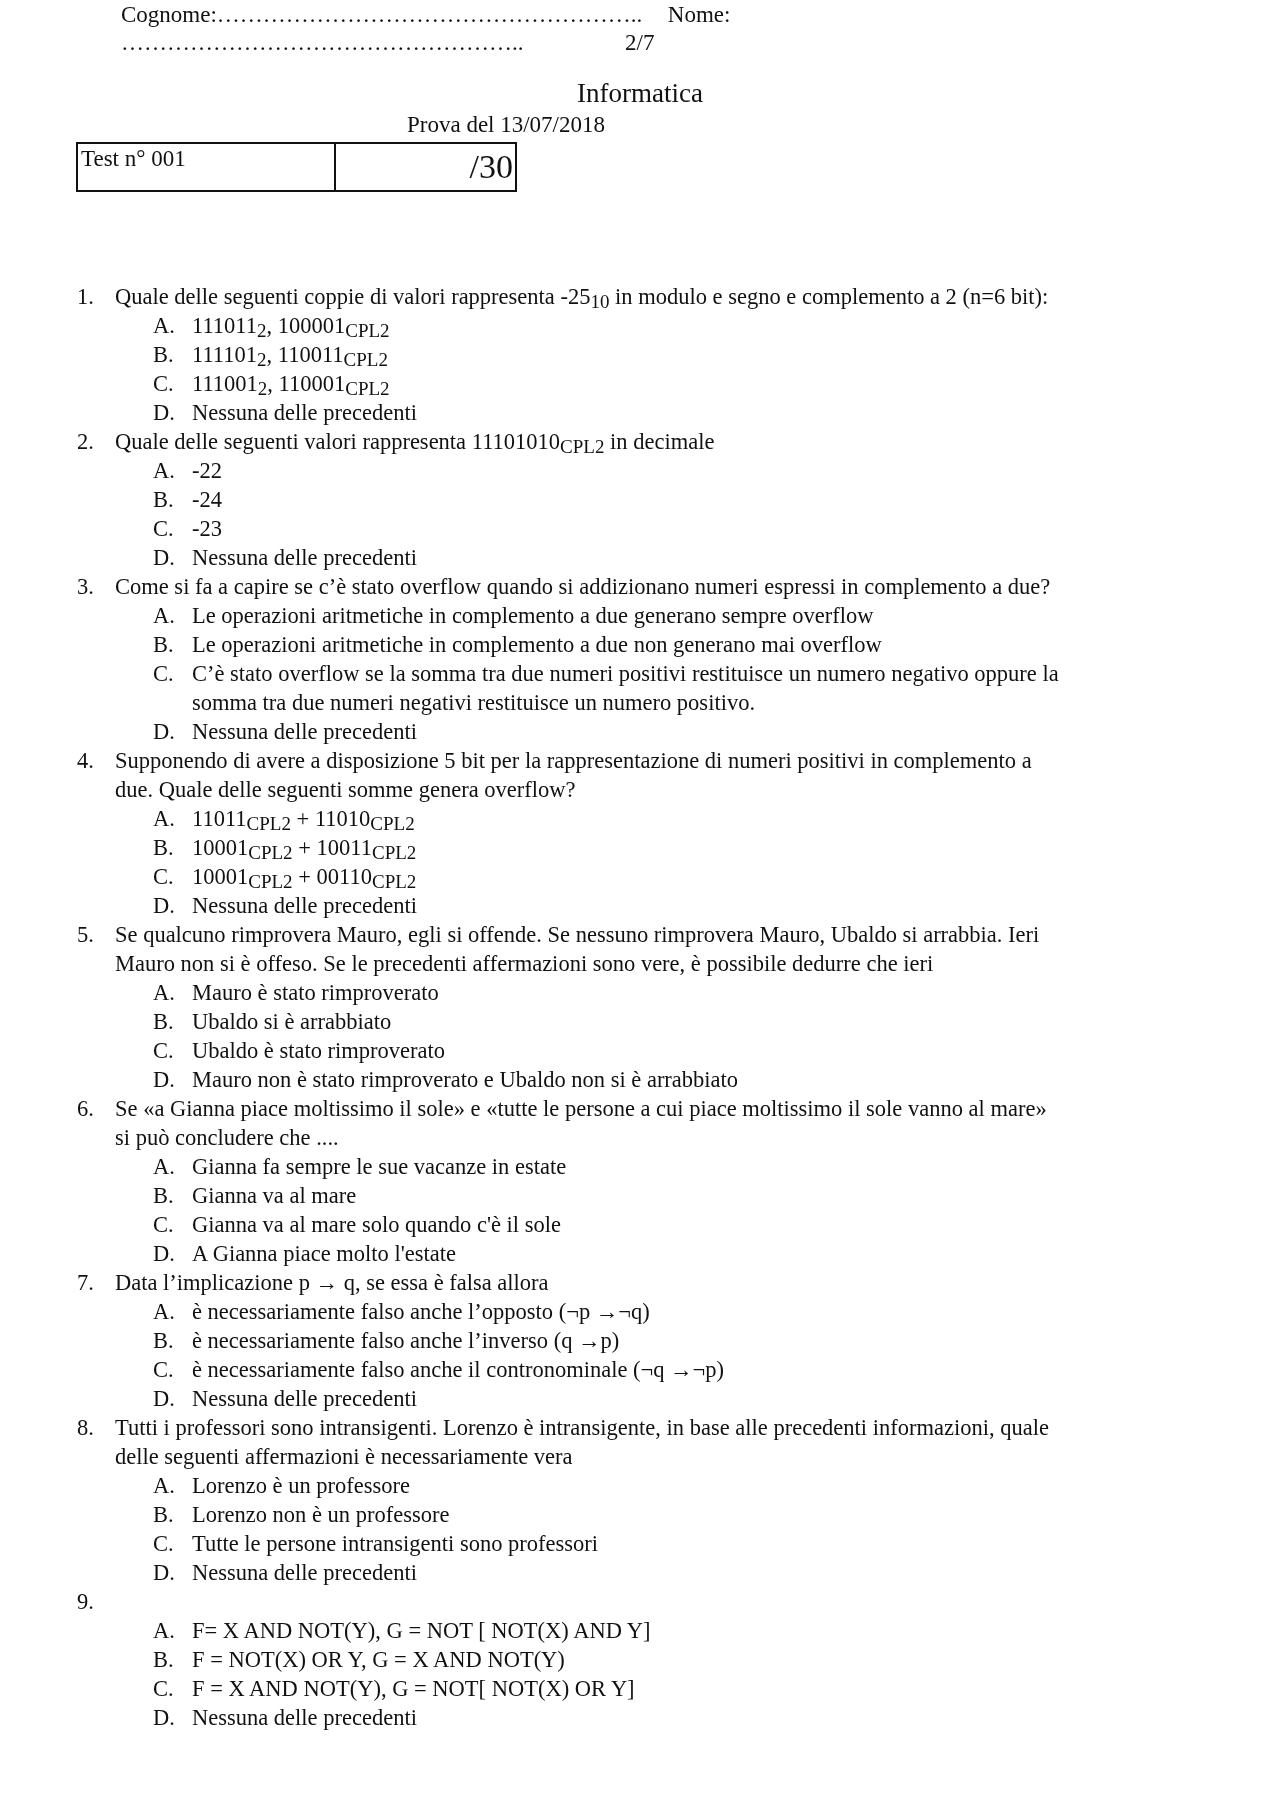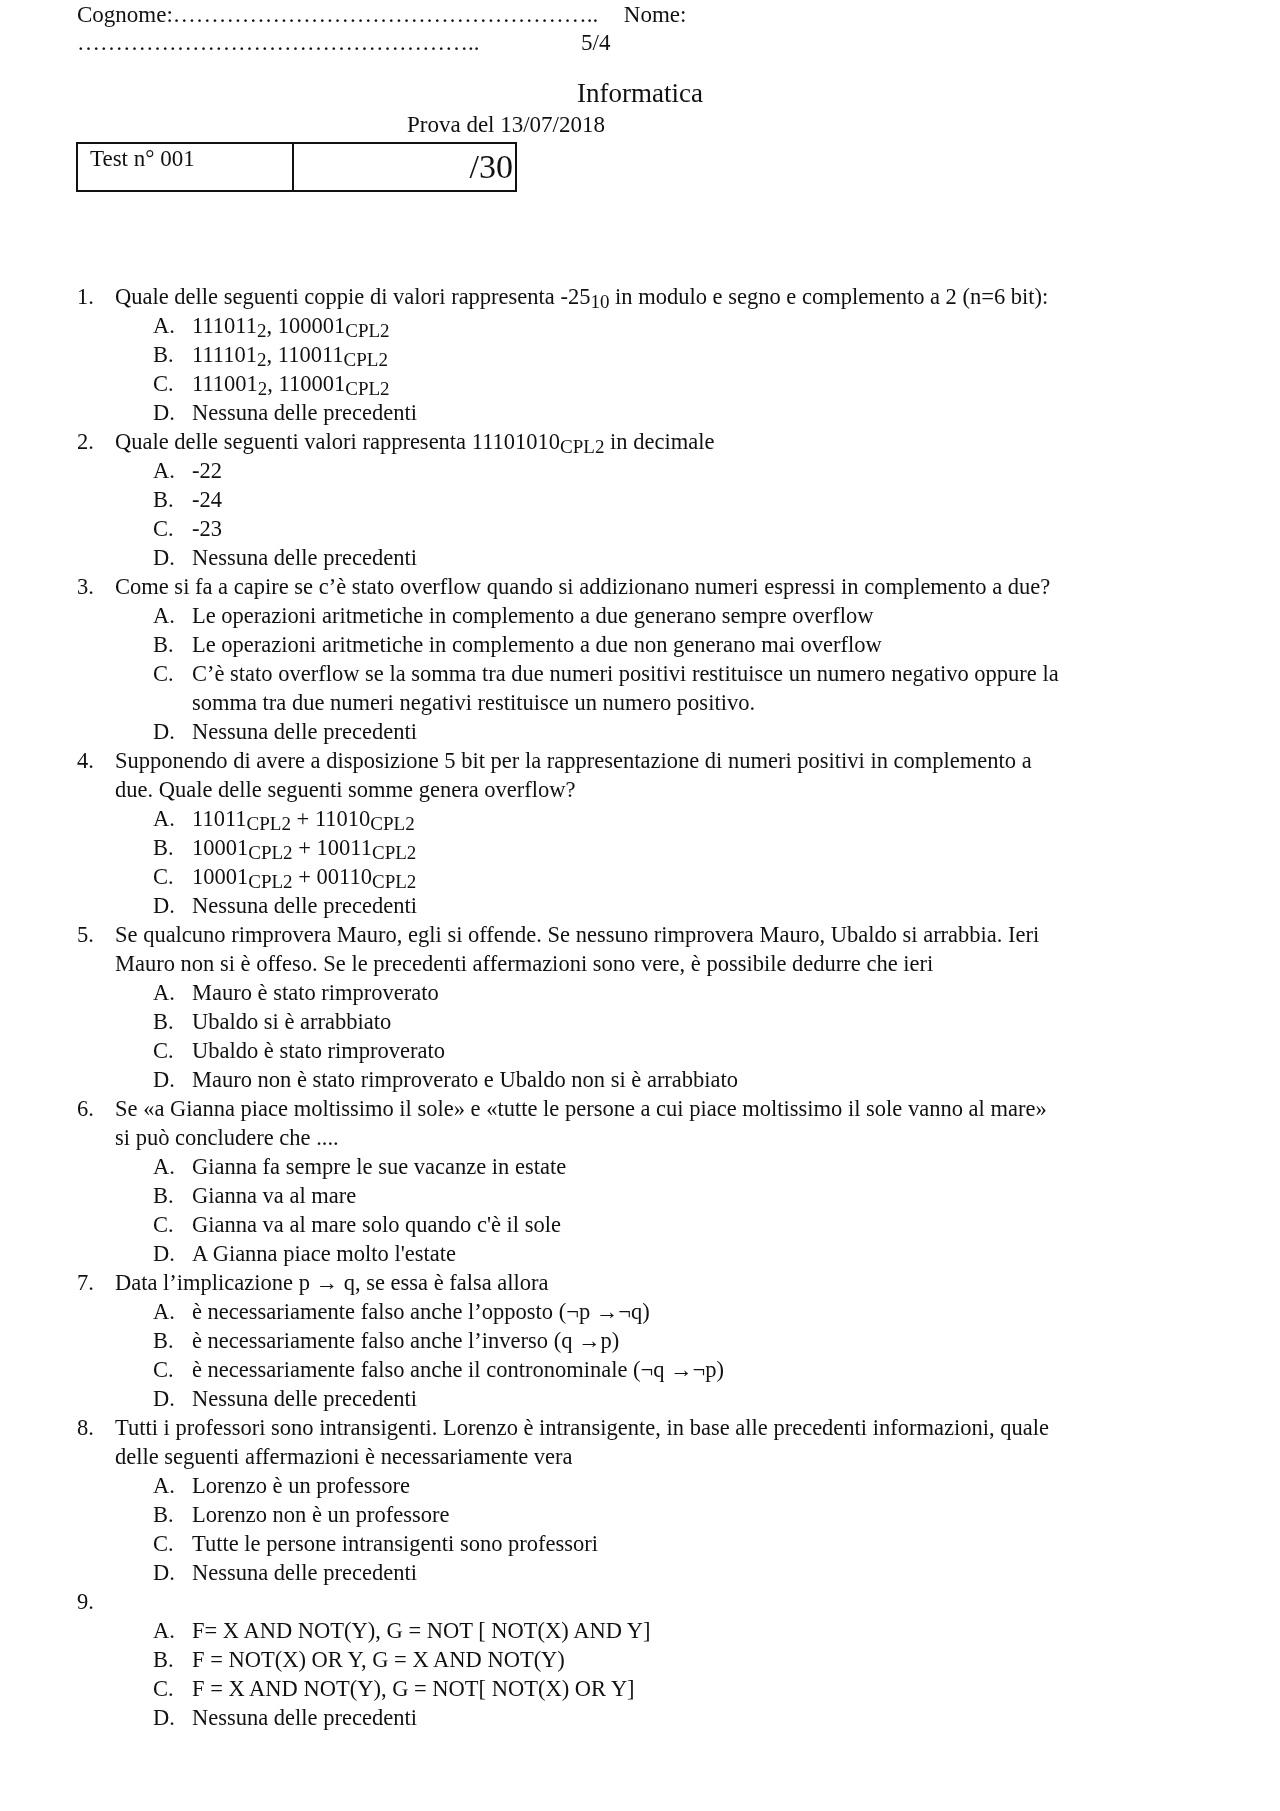--- a/index.html
+++ b/index.html
@@ -2,30 +2,30 @@
 <html><head>
 <meta charset="utf-8">
 <style>
   html, body { margin: 0; padding: 0; background: #ffffff; }
   body {
     width: 1280px; height: 1811px; position: relative; overflow: hidden;
     font-family: "Liberation Serif", "DejaVu Serif", serif;
     color: #111111;
   }
   .abs { position: absolute; white-space: nowrap; }
-  .hdr { font-size: 23px; line-height: 28px; }
+  .hdr { font-size: 23px; line-height: 28px; margin-left: 44px; }
   .title { font-size: 27px; font-weight: normal; line-height: 32px; }
   .subtitle { font-size: 23px; line-height: 28px; }
   .score-box {
     position: absolute; left: 76px; top: 142px; width: 441px; height: 50px;
     border: 2px solid #111; box-sizing: border-box; display: flex;
   }
   .score-box .cell-left {
-    width: 216px; border-right: 2px solid #111; box-sizing: border-box;
-    font-size: 23px; line-height: 26px; padding: 2px 0 0 12px;
+    width: 258px; border-right: 2px solid #111; box-sizing: border-box;
+    font-size: 23px; line-height: 26px; padding: 2px 0 0 3px;
   }
   .score-box .cell-right {
     flex: 1; text-align: right; font-size: 34px; line-height: 46px; padding-right: 2px;
   }
   .quiz { position: absolute; left: 0; top: 282px; width: 1280px; }
   .q { font-size: 22.5px; line-height: 29px; }
   .q-row { position: relative; height: 29px; white-space: nowrap; }
   .q-num { position: absolute; left: 77px; }
   .q-text { position: absolute; left: 115px; }
   .opt-letter { position: absolute; left: 153px; }
@@ -36,21 +36,21 @@
 <body>
 
 <div class="abs hdr" style="left:77px; top:1px;">
   <span>Cognome:………………………………………………..</span>
   <span style="display:inline-block; width:14px;"></span>
   <span>Nome:</span>
 </div>
 <div class="abs hdr" style="left:77px; top:29px;">
   <span>……………………………………………..</span>
 </div>
-<div class="abs hdr" style="left:581px; top:29px;">5/4</div>
+<div class="abs hdr" style="left:581px; top:29px;">2/7</div>
 
 <div class="abs title" style="left:0; width:1280px; text-align:center; top:77px;">Informatica</div>
 <div class="abs subtitle" style="left:0; width:1012px; text-align:center; top:111px;">Prova del 13/07/2018</div>
 
 <div class="score-box">
   <div class="cell-left">Test n° 001</div>
   <div class="cell-right">/30</div>
 </div>
 
 <div class="quiz q" id="quiz">

